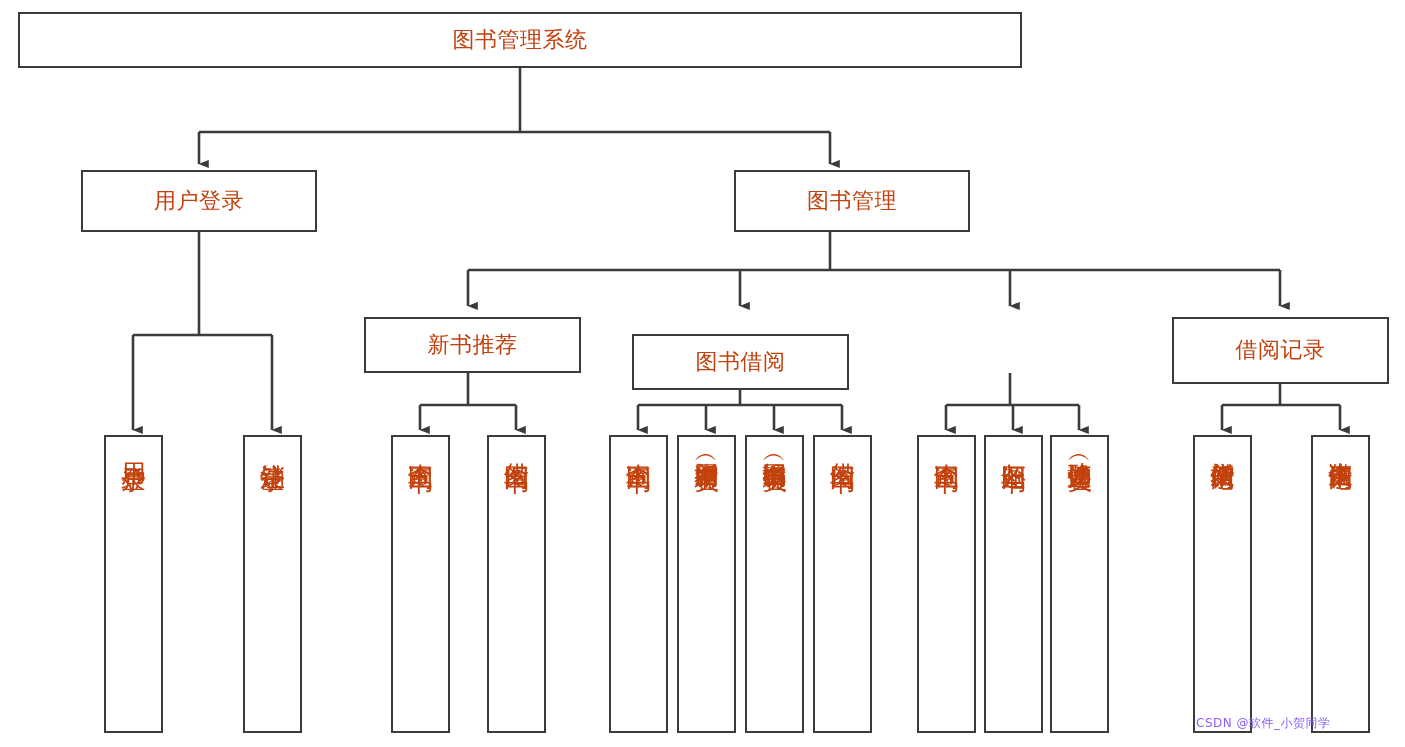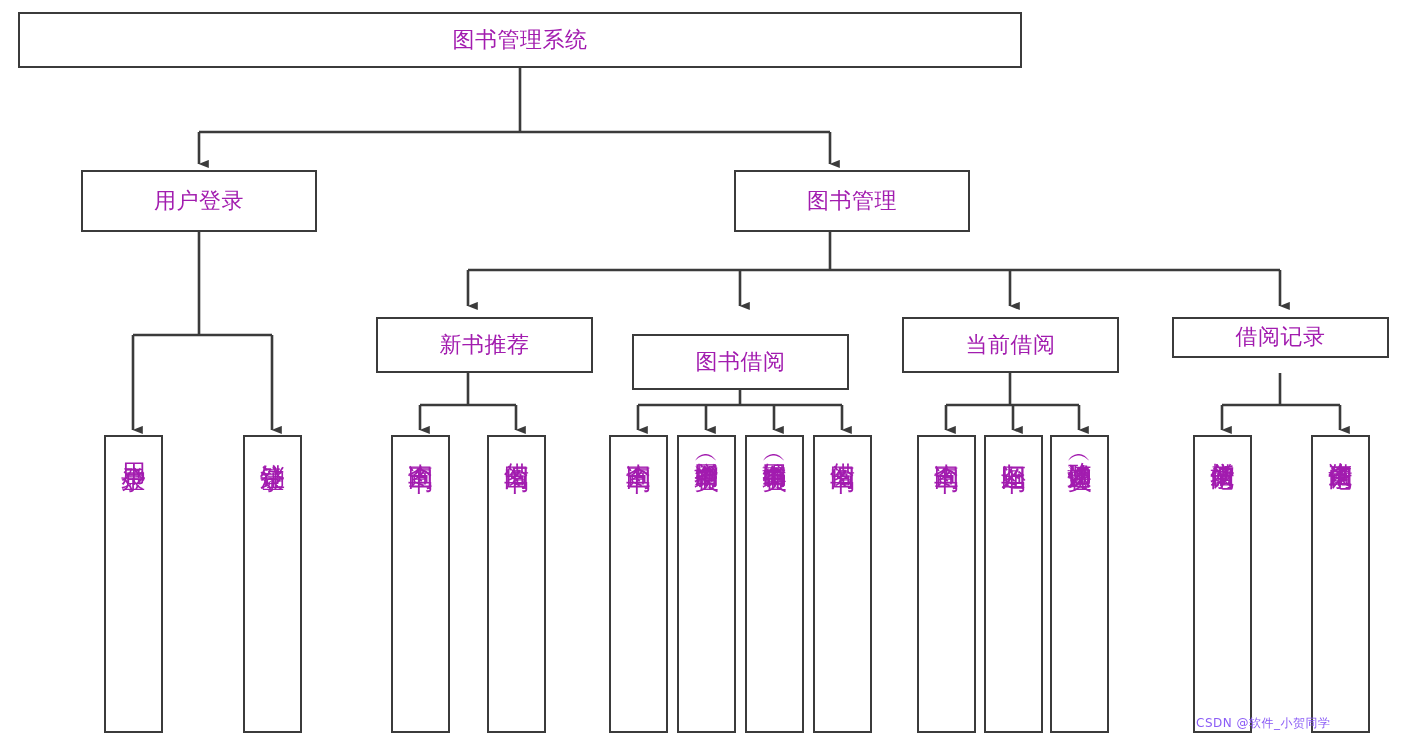--- a/index.html
+++ b/index.html
@@ -27,21 +27,21 @@
     pointer-events: none;
   }
   .node {
     position: absolute;
     box-sizing: border-box;
     border: 2px solid #3b3b3b;
     background: #ffffff;
     display: flex;
     align-items: center;
     justify-content: center;
-    color: #a21caf;
+    color: #c2410c;
     overflow: hidden;
   }
   .node-label {
     display: block;
     text-align: center;
     line-height: 1.22;
     letter-spacing: 0.5px;
     white-space: nowrap;
   }
   
@@ -140,30 +140,27 @@
     <span class="node-label">图书管理系统</span>
   </div>
 
   <div class="node horiz" style="left:81px; top:170px; width:236px; height:62px;">
     <span class="node-label">用户登录</span>
   </div>
   <div class="node horiz" style="left:712px; top:170px; width:236px; height:62px;margin-left:22px;">
     <span class="node-label">图书管理</span>
   </div>
 
-  <div class="node horiz" style="left:376px; top:317px; width:217px; height:56px;">
+  <div class="node horiz" style="left:364px; top:317px; width:217px; height:56px;">
     <span class="node-label">新书推荐</span>
   </div>
   <div class="node horiz" style="left:632px; top:334px; width:217px; height:56px;">
     <span class="node-label">图书借阅</span>
   </div>
-  <div class="node horiz" style="left:902px; top:317px; width:217px; height:56px;">
-    <span class="node-label">当前借阅</span>
-  </div>
-  <div class="node horiz" style="left:1172px; top:317px; width:217px; height:41px;">
+  <div class="node horiz" style="left:1172px; top:317px; width:217px; height:67px;">
     <span class="node-label">借阅记录</span>
   </div>
 
   <div class="node vert" style="left:104px; top:435px; width:59px; height:298px;">
     <span class="node-label">用户登录</span>
   </div>
   <div class="node vert" style="left:243px; top:435px; width:59px; height:298px;">
     <span class="node-label">注销登录</span>
   </div>
 

